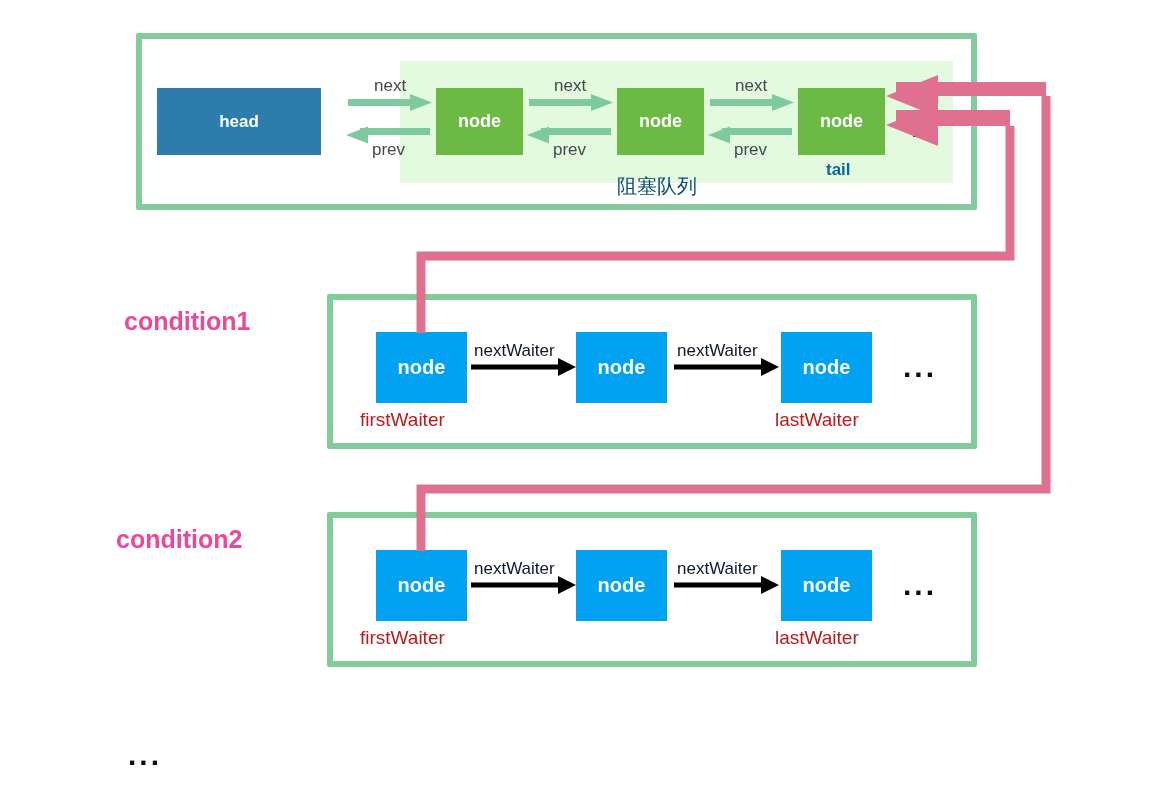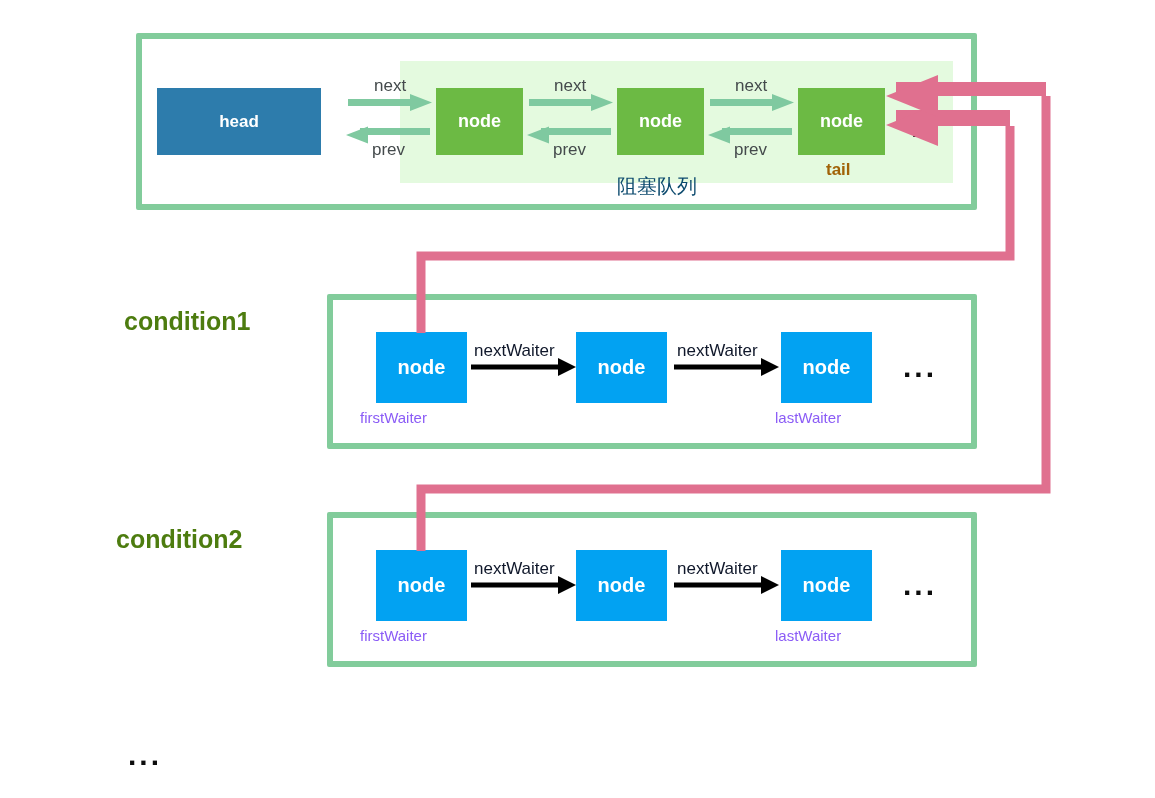--- a/index.html
+++ b/index.html
@@ -18,24 +18,24 @@
   .box{position:absolute;display:flex;align-items:center;justify-content:center;
        color:#ffffff;font-weight:bold;box-sizing:border-box;}
   .box-head{background:#2d7cac;font-size:17px;}
   .box-green{background:#6cba44;font-size:18px;}
   .box-blue{background:#02a2f2;font-size:20px;}
 
   
   .lbl{position:absolute;white-space:nowrap;}
   .lbl-arrow-g{color:#444a4c;font-size:17px;}
   .lbl-arrow-b{color:#0f172a;font-size:17px;}
-  .lbl-waiter{color:#8b5cf6;font-size:15px;}
-  .lbl-tail{color:#a16207;font-size:17px;font-weight:bold;}
+  .lbl-waiter{color:#b91c1c;font-size:19px;}
+  .lbl-tail{color:#0369a1;font-size:17px;font-weight:bold;}
   .lbl-bq{color:#0c4a6e;font-size:20px;font-weight:normal;}
-  .lbl-cond{color:#4d7c0f;font-size:25px;font-weight:bold;}
+  .lbl-cond{color:#ec4899;font-size:25px;font-weight:bold;}
   .dots{position:absolute;color:#0d0d0d;font-size:30px;font-weight:bold;
         letter-spacing:3px;line-height:1;}
   .dots-sm{position:absolute;color:#0d0d0d;font-size:18px;font-weight:bold;
            letter-spacing:2px;line-height:1;}
 </style>
 </head>
 <body>
 
 <div class="canvas">
 

